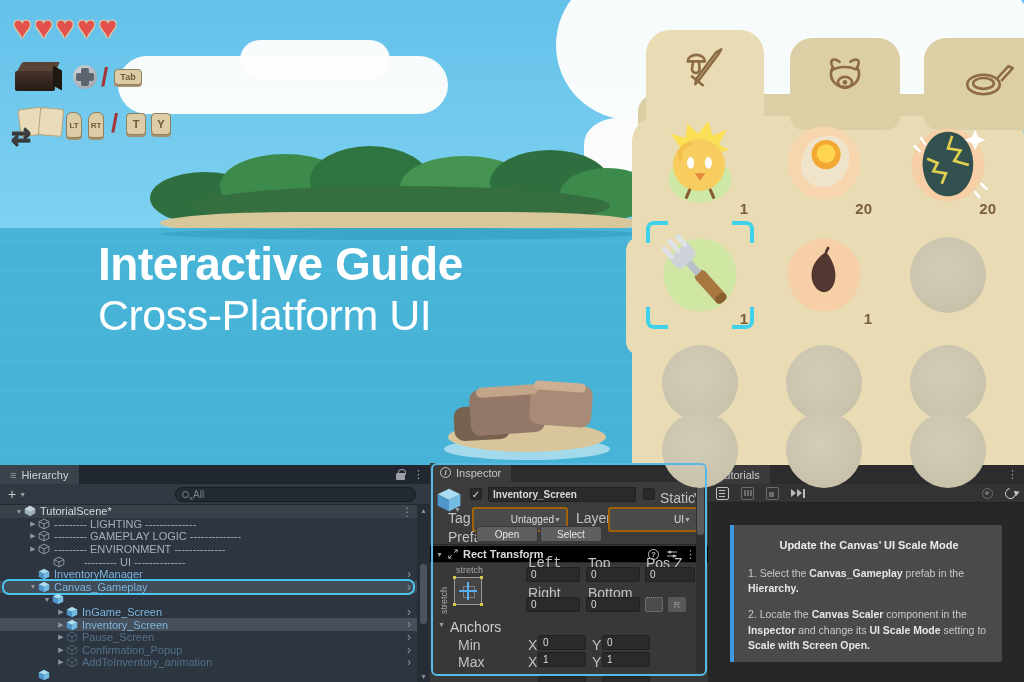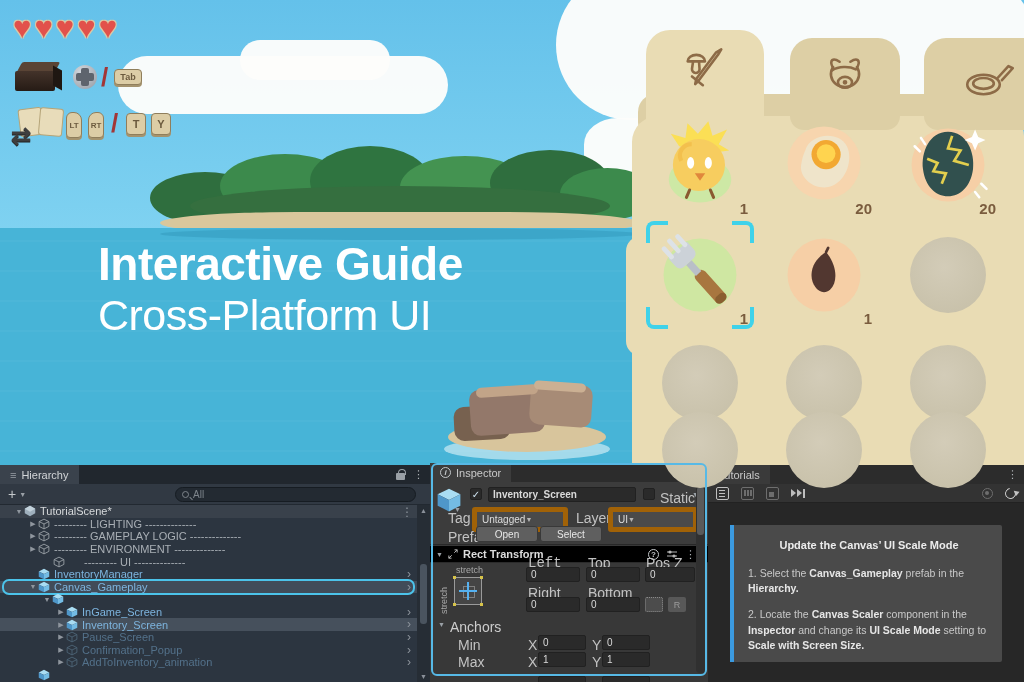--- a/index.html
+++ b/index.html
@@ -103,22 +103,22 @@
   .insp{left:430px;top:463px;width:278px;height:219px;background:#383838;}
   .insp .tabbar{background:#2c2c2c;}
   .insp .ptab{background:#3c3c3c;}
   .insp-border{position:absolute;left:1px;right:1px;top:0;height:213px;border:2px solid #57b9e6;border-radius:6px;pointer-events:none;z-index:5;}
   .icircle{width:11px;height:11px;border:1.2px solid #c2c6c9;border-radius:50%;font-size:8px;display:flex;align-items:center;justify-content:center;color:#c2c6c9;font-style:italic;font-weight:bold;}
   .hdr{position:absolute;left:0;top:19px;right:0;height:63px;background:#3c3c3c;border-bottom:1px solid #282828;}
   .inp{background:#2a2a2a;border:1px solid #212121;border-radius:2px;color:#dadada;
        font-size:10px;display:flex;align-items:center;padding:0 4px;height:15px;}
   .chk{width:12px;height:12px;background:#2a2a2a;border:1px solid #212121;border-radius:2px;
        color:#cfe3f0;font-size:10px;line-height:11px;text-align:center;}
-  .drop{background:#4a4a4a;border:5px solid #a16207;border-radius:3px;color:#ddd;font-size:10px;
-       height:25px;display:flex;align-items:center;padding:0 5px;justify-content:flex-start;}
+  .drop{background:#4a4a4a;border:2px solid #a16207;border-radius:3px;color:#ddd;font-size:10px;
+       height:25px;display:flex;align-items:center;padding:0 5px;justify-content:flex-end;}
   .btn{background:#5f5f5f;border:1px solid #393939;border-radius:3px;color:#e7e7e7;font-size:10px;
        height:16px;display:flex;align-items:center;justify-content:center;}
   .comp-hdr{position:absolute;left:0;top:83px;right:0;height:17px;background:#000000;
        border-bottom:1px solid #2b2b2b;display:flex;align-items:center;gap:5px;padding:0 6px;}
   .lbl{position:absolute;font-size:14px;color:#c2c2c2;}
   .anchor-w{position:absolute;left:24px;top:114px;width:28px;height:28px;border:1px solid #9a9a9a;background:#454545;}
   .anchor-w:before{content:"";position:absolute;left:8px;top:8px;width:10px;height:10px;border:1px solid #808080;}
   .a-arrow{position:absolute;background:#55b1f0;}
   .cornerdot{position:absolute;width:3px;height:3px;background:#d8c44a;}
   .preset-btn{position:absolute;width:18px;height:15px;background:#4c4c4c;border:1px dotted #8a8a8a;border-radius:2px;}
@@ -652,19 +652,19 @@
         <span class="dotcirc"></span>
         <span class="refresh"></span>
       </span>
     </div>
     <div class="card">
       <div class="strip"></div>
       <div class="inner">
         <h4>Update the Canvas’ UI Scale Mode</h4>
         <div id="tuto-steps">
             <p><span>1. Select the </span><b>Canvas_Gameplay</b><span> prefab in the </span><b>Hierarchy.</b></p>
-            <p><span>2. Locate the </span><b>Canvas Scaler</b><span> component in the </span><b>Inspector</b><span> and change its </span><b>UI Scale Mode</b><span> setting to </span><b>Scale with Screen Size.</b></p>
+            <p><span>2. Locate the </span><b>Canvas Scaler</b><span> component in the </span><b>Inspector</b><span> and change its </span><b>UI Scale Mode</b><span> setting to </span><b>Scale with Screen Open.</b></p>
           </div>
       </div>
     </div>
   </div>
 
 </div>
 
 </body></html>

